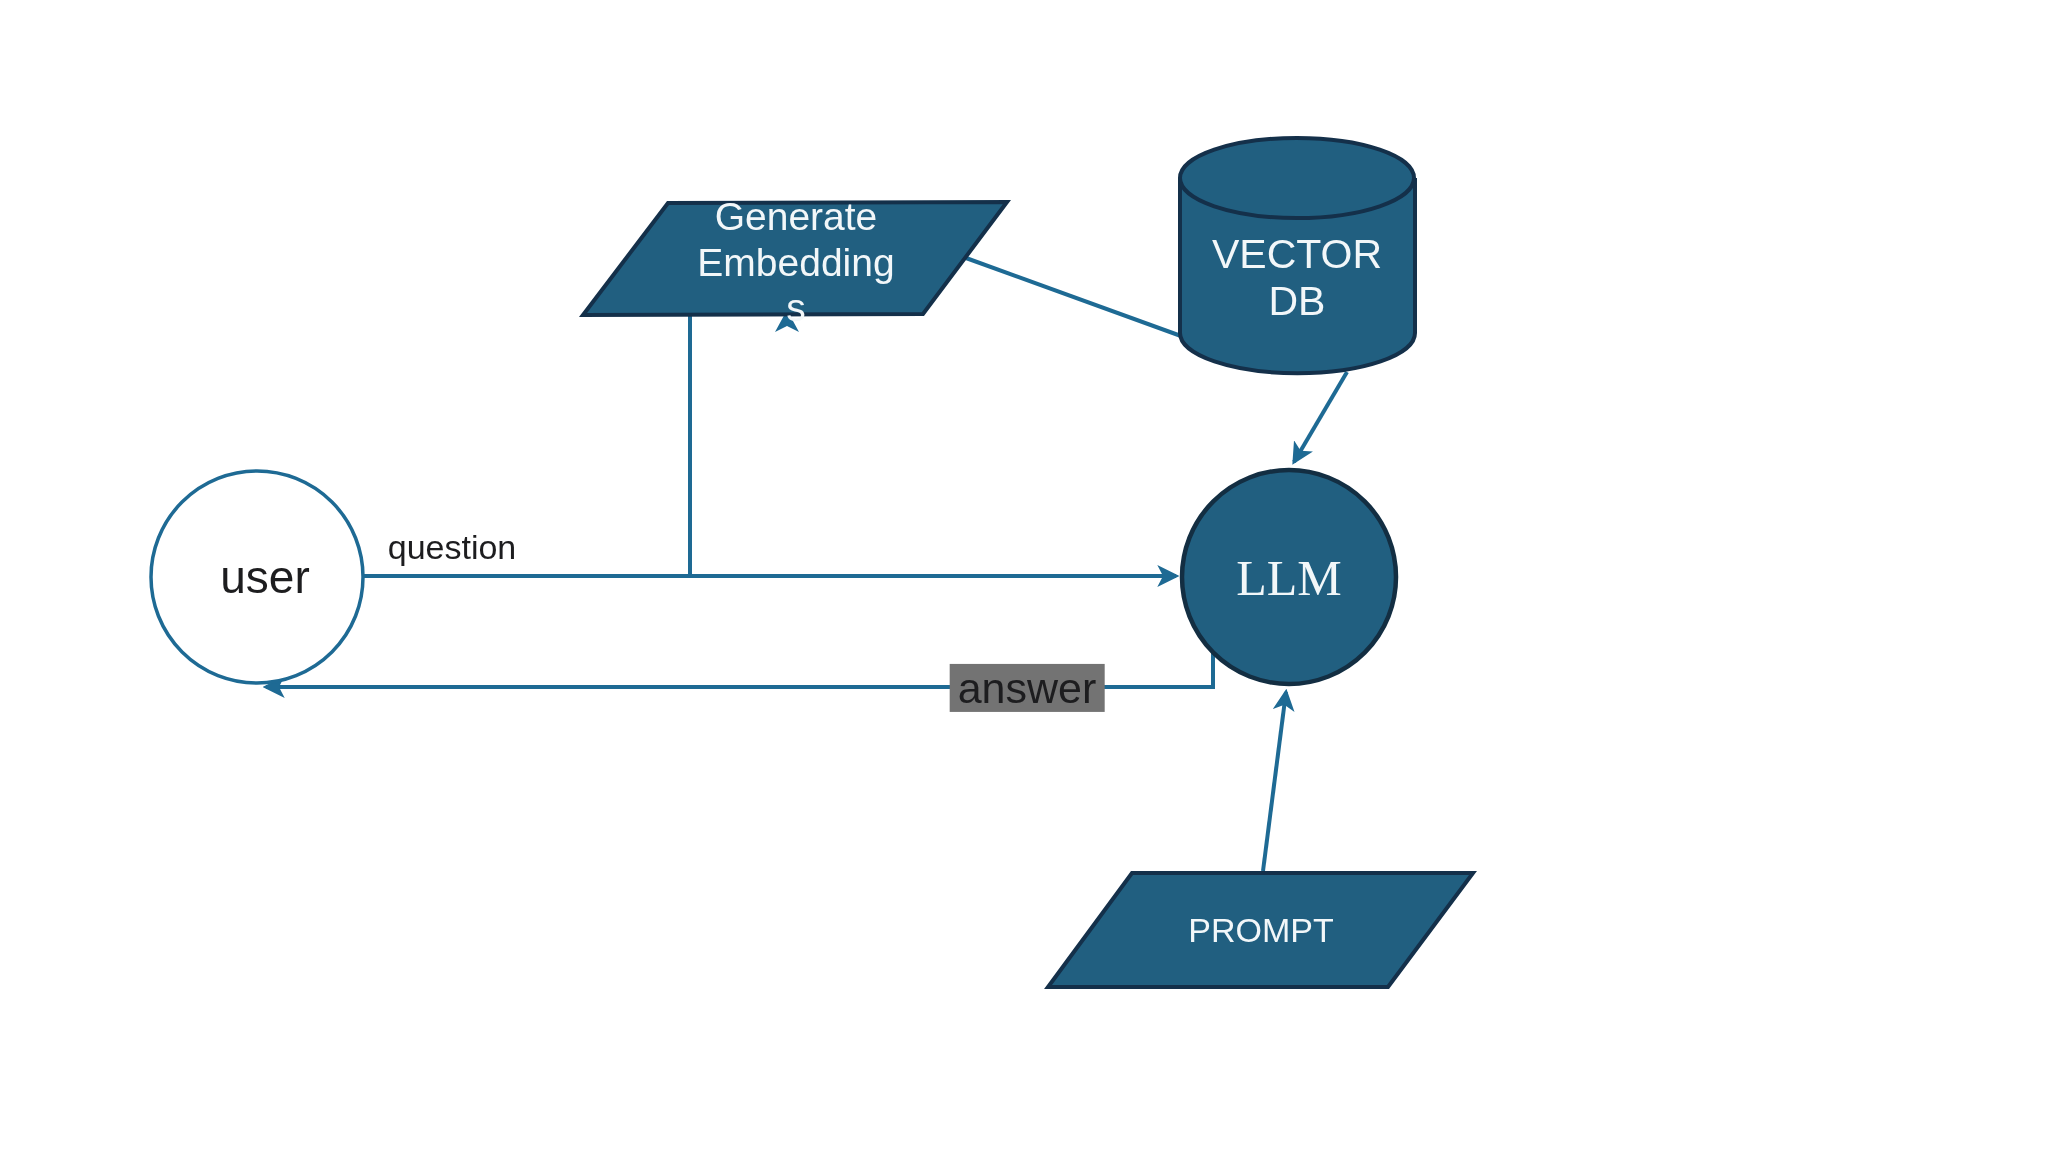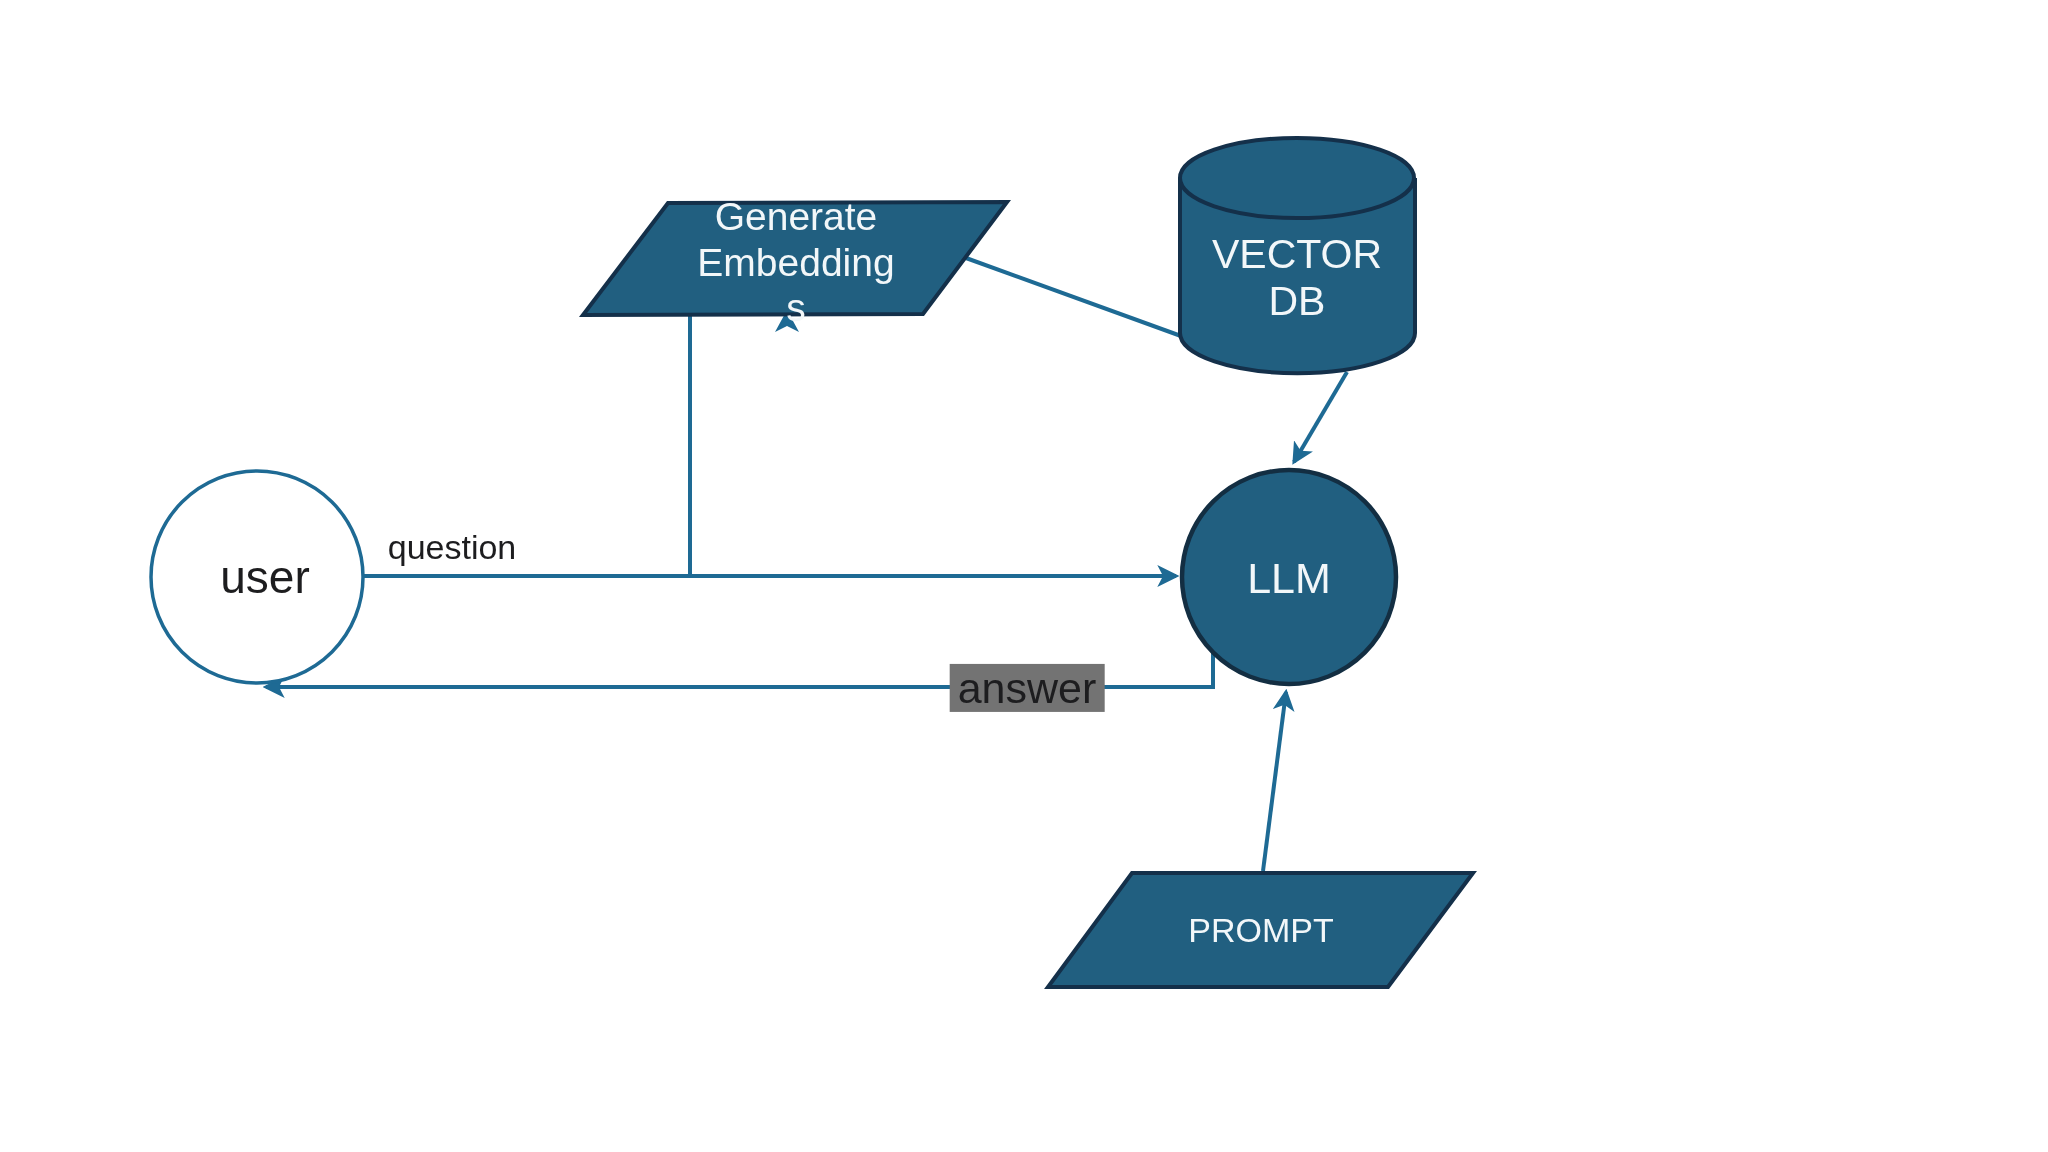--- a/index.html
+++ b/index.html
@@ -27,21 +27,21 @@
     transform: translate(-50%, -50%);
     text-align: center;
     white-space: nowrap;
     z-index: 2;
     line-height: 1.12;
   }
   .lbl-light { color: #f2f7f9; }
   .lbl-dark  { color: #1d1d1f; }
 
   .lbl-user     { left: 257px;  top: 578px;  font-size: 46px; margin-left: 8px; }
-  .lbl-llm      { left: 1289px; top: 578px;  font-size: 43px; }
+  .lbl-llm      { left: 1289px; top: 578px;  font-size: 50px; font-family: Liberation Serif, serif; }
   .lbl-vdb      { left: 1297px; top: 278px;  font-size: 41px; line-height: 1.15; }
   .lbl-ge       { left: 796px;  top: 262px;  font-size: 39px; line-height: 1.17; }
   .lbl-prompt   { left: 1261px; top: 930px;  font-size: 34px; }
   .lbl-question { left: 452px;  top: 547px;  font-size: 34px; }
   .lbl-answer   {
     left: 1027px; top: 688px; font-size: 43px;
     background: #737373; padding: 0 8px;
   }
 </style>
 </head>

